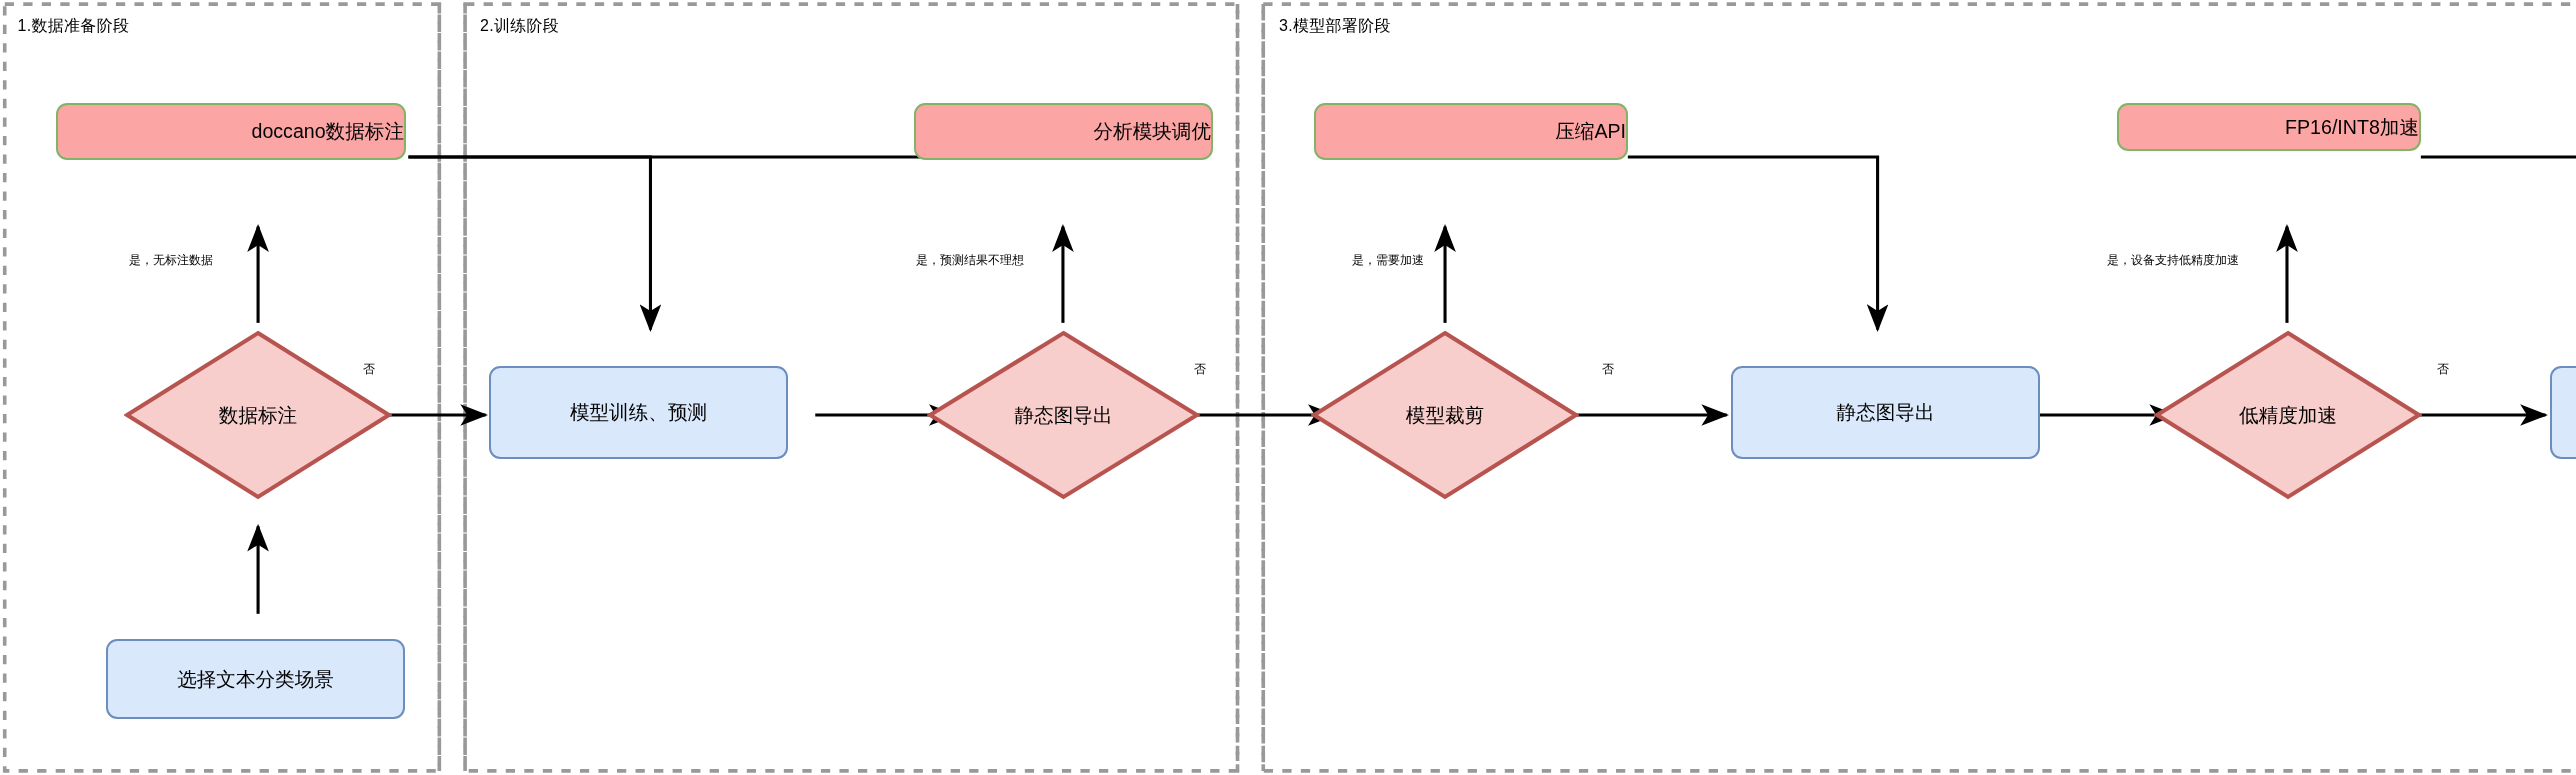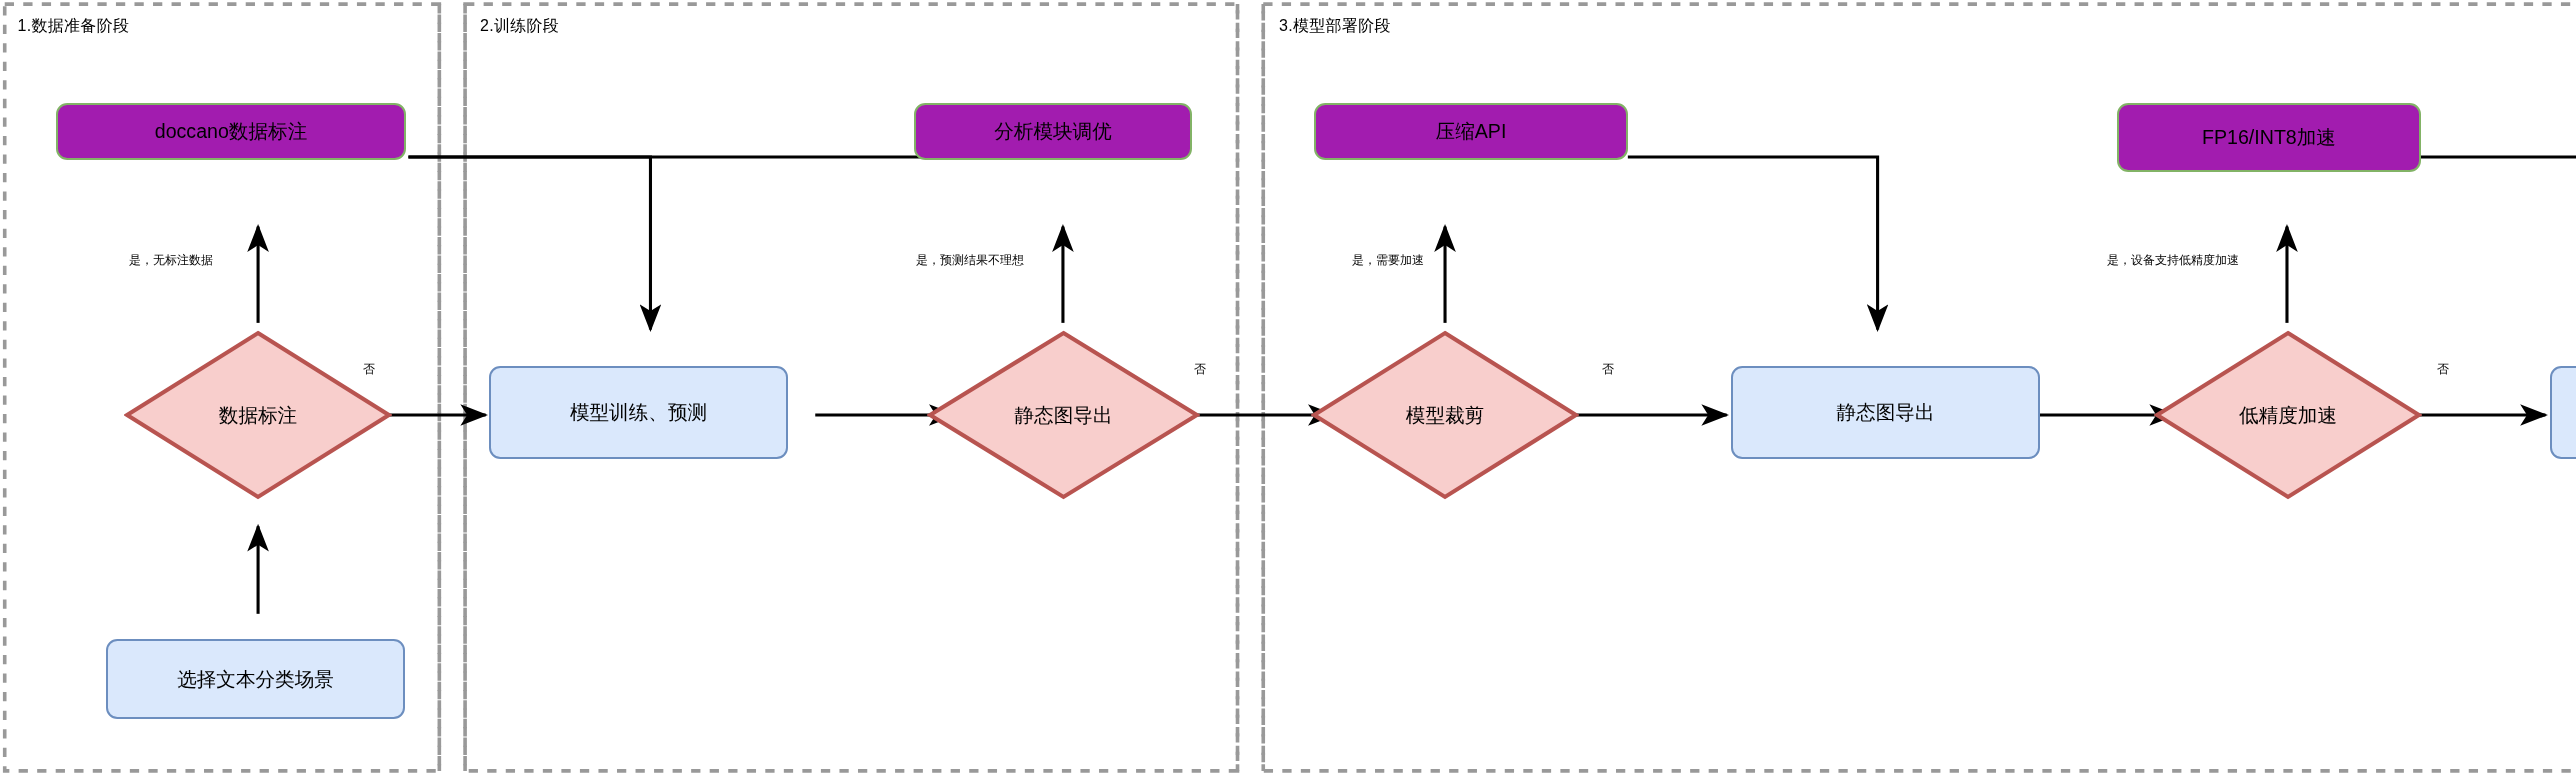--- a/index.html
+++ b/index.html
@@ -45,22 +45,23 @@
   .node.process {
     border-radius: 11.3px;
     border-width: 2.6px;
     border-style: solid;
   }
   .node.process.blue {
     background: #dae8fc;
     border-color: #6c8ebf;
   }
   .node.process.green {
-    background: #a21caf;
+    background: #fca5a5;
     border-color: #82b366;
+    justify-content: flex-end;
   }
   .node.diamond {
     background: transparent;
     border: none;
   }
   .node.diamond .dlabel {
     position: relative;
     z-index: 2;
     white-space: nowrap;
   }
@@ -145,21 +146,21 @@
     <svg class="dshape" viewBox="0 0 520 330" preserveAspectRatio="none">
       <polygon points="260,6 514,165 260,324 6,165" fill="#f8cecc" stroke="#b85450" stroke-width="8"></polygon>
     </svg>
     <span class="dlabel">数据标注</span>
   </div>
 
   <div class="node process blue" style="left:106px; top:616px; width:299px; height:80px;margin-top:23px;">
     <span>选择文本分类场景</span>
   </div>
 
-  <div class="node process green" style="left:914px; top:103px; width:278px; height:57px;">
+  <div class="node process green" style="left:914px; top:103px; width:299px; height:57px;">
     <span>分析模块调优</span>
   </div>
 
   <div class="node process blue" style="left:489px; top:366px; width:299px; height:93px;">
     <span>模型训练、预测</span>
   </div>
 
   <div class="node diamond" style="left:927px; top:330px; width:273px; height:170px;">
     <svg class="dshape" viewBox="0 0 530 330" preserveAspectRatio="none">
       <polygon points="265,6 524,165 265,324 6,165" fill="#f8cecc" stroke="#b85450" stroke-width="8"></polygon>
@@ -175,21 +176,21 @@
     <svg class="dshape" viewBox="0 0 520 330" preserveAspectRatio="none">
       <polygon points="260,6 514,165 260,324 6,165" fill="#f8cecc" stroke="#b85450" stroke-width="8"></polygon>
     </svg>
     <span class="dlabel">模型裁剪</span>
   </div>
 
   <div class="node process blue" style="left:1731px; top:366px; width:309px; height:93px;text-align:center;">
     <span>静态图导出</span>
   </div>
 
-  <div class="node process green" style="left:2117px; top:103px; width:304px; height:69px;">
+  <div class="node process green" style="left:2117px; top:103px; width:304px; height:48px;">
     <span>FP16/INT8加速</span>
   </div>
 
   <div class="node diamond" style="left:2154px; top:330px; width:268px; height:170px;">
     <svg class="dshape" viewBox="0 0 520 330" preserveAspectRatio="none">
       <polygon points="260,6 514,165 260,324 6,165" fill="#f8cecc" stroke="#b85450" stroke-width="8"></polygon>
     </svg>
     <span class="dlabel">低精度加速</span>
   </div>
 

